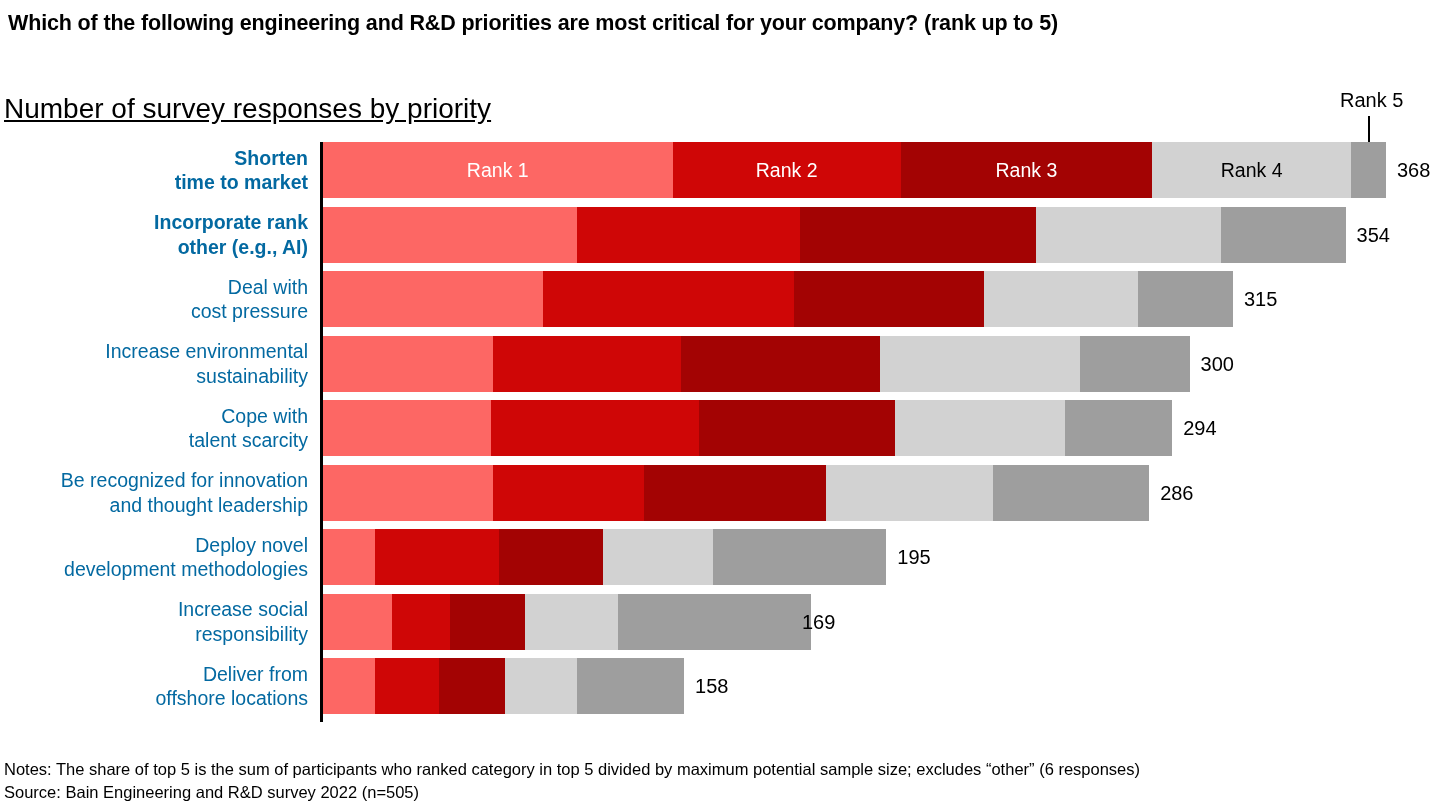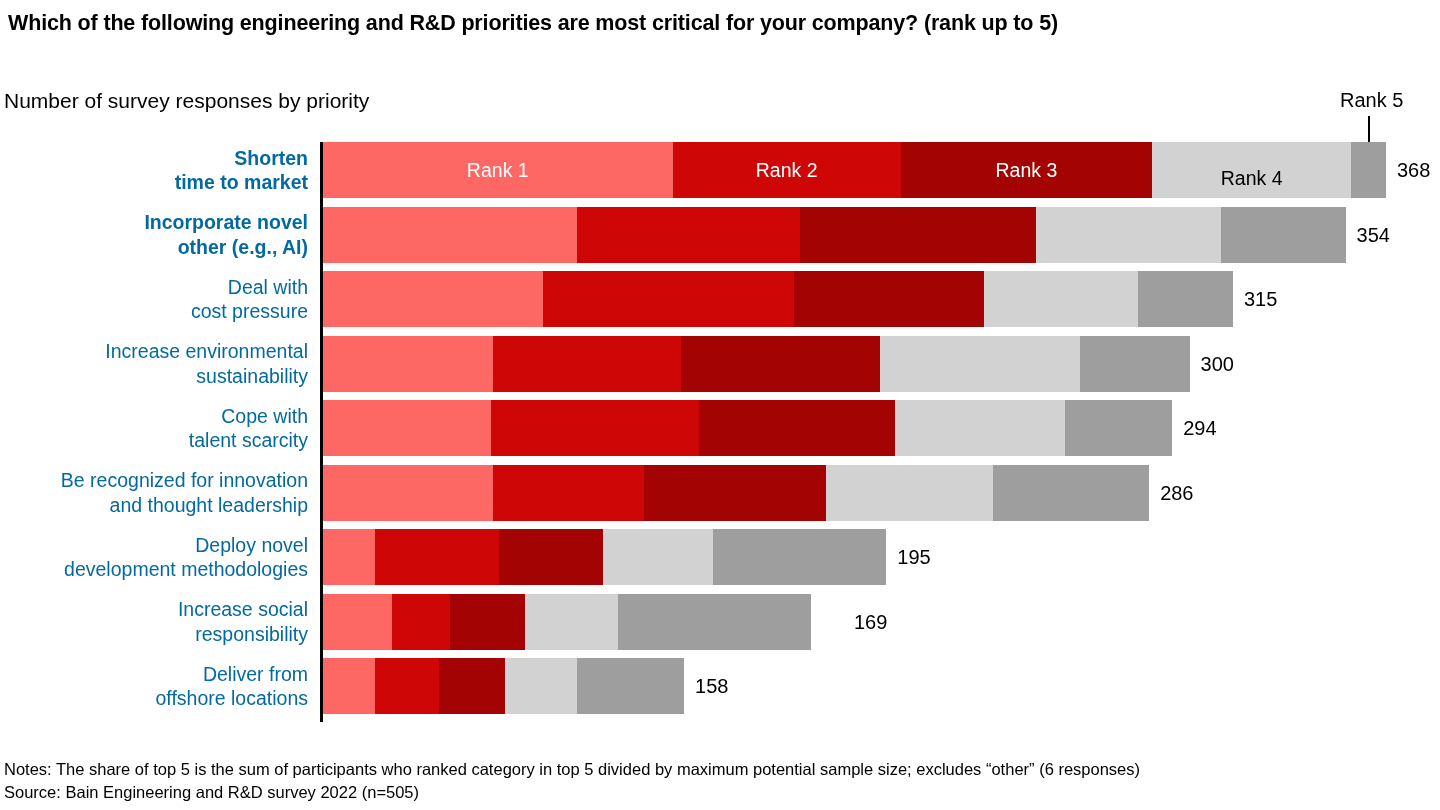--- a/index.html
+++ b/index.html
@@ -26,24 +26,25 @@
     font-size: 21.5px;
     font-weight: bold;
     letter-spacing: -0.15px;
     line-height: 26px;
   }
 
   
   .subtitle {
     position: absolute;
     left: 4px;
-    top: 88px;
-    font-size: 21px;
+    top: 96px;
+    font-size: 28px;
     font-weight: normal;
     line-height: 25px;
+    text-decoration: underline;
   }
 
   
   .plot {
     position: absolute;
     left: 0px;
     top: 130px;
     width: 1440px;
     height: 595px;
   }
@@ -109,21 +110,21 @@
     left: 0;
     right: 0;
     top: 50%;
     transform: translateY(-50%);
     text-align: center;
     font-size: 19.5px;
     line-height: 20px;
     font-family: "Liberation Sans", sans-serif;
   }
   .seg-label.light { color: #ffffff; }
-  .seg-label.dark  { color: #000000; margin-top: 8px; }
+  .seg-label.dark  { color: #000000; }
 
   .bar-total {
     position: absolute;
     font-size: 20px;
     line-height: 22px;
     color: #000000;
     white-space: nowrap;
   }
 
   
@@ -154,21 +155,21 @@
       <div class="row" style="top: 12px; height: 56px;">
         <div class="row-label bold" style="top: 3.5px;">
           <div>Shorten</div>
           <div>time to market</div>
         </div>
         <div class="bar" style="height: 56px;"><div class="seg" style="width: 349.519px; background: rgb(253, 103, 100);"><span class="seg-label light">Rank 1</span></div><div class="seg" style="width: 228.198px; background: rgb(207, 6, 6);"><span class="seg-label light">Rank 2</span></div><div class="seg" style="width: 251.307px; background: rgb(163, 3, 3);"><span class="seg-label light">Rank 3</span></div><div class="seg" style="width: 199.312px; background: rgb(210, 210, 210);"><span class="seg-label dark">Rank 4</span></div><div class="seg" style="width: 34.663px; background: rgb(158, 158, 158);"></div></div>
         <div class="bar-total" style="left: 1397px; top: 17px;">368</div>
       </div>
       <div class="row" style="top: 76.5px; height: 56px;">
         <div class="row-label bold" style="top: 3.5px;">
-          <div>Incorporate novel</div>
+          <div>Incorporate rank</div>
           <div>other (e.g., AI)</div>
         </div>
         <div class="bar" style="height: 56px;"><div class="seg" style="width: 254.196px; background: rgb(253, 103, 100);"></div><div class="seg" style="width: 222.421px; background: rgb(207, 6, 6);"></div><div class="seg" style="width: 236.864px; background: rgb(163, 3, 3);"></div><div class="seg" style="width: 184.87px; background: rgb(210, 210, 210);"></div><div class="seg" style="width: 124.209px; background: rgb(158, 158, 158);"></div></div>
         <div class="bar-total" style="left: 1356.56px; top: 17px;">354</div>
       </div>
       <div class="row" style="top: 141px; height: 56px;">
         <div class="row-label" style="top: 3.5px;">
           <div>Deal with</div>
           <div>cost pressure</div>
         </div>
@@ -206,21 +207,21 @@
         </div>
         <div class="bar" style="height: 56px;"><div class="seg" style="width: 51.9946px; background: rgb(253, 103, 100);"></div><div class="seg" style="width: 124.209px; background: rgb(207, 6, 6);"></div><div class="seg" style="width: 103.989px; background: rgb(163, 3, 3);"></div><div class="seg" style="width: 109.766px; background: rgb(210, 210, 210);"></div><div class="seg" style="width: 173.315px; background: rgb(158, 158, 158);"></div></div>
         <div class="bar-total" style="left: 897.274px; top: 17px;">195</div>
       </div>
       <div class="row" style="top: 463.5px; height: 56px;">
         <div class="row-label" style="top: 3.5px;">
           <div>Increase social</div>
           <div>responsibility</div>
         </div>
         <div class="bar" style="height: 56px;"><div class="seg" style="width: 69.3261px; background: rgb(253, 103, 100);"></div><div class="seg" style="width: 57.7717px; background: rgb(207, 6, 6);"></div><div class="seg" style="width: 75.1033px; background: rgb(163, 3, 3);"></div><div class="seg" style="width: 92.4348px; background: rgb(210, 210, 210);"></div><div class="seg" style="width: 193.535px; background: rgb(158, 158, 158);"></div></div>
-        <div class="bar-total" style="left: 854px; top: 17px;">169</div>
+        <div class="bar-total" style="left: 802px; top: 17px;">169</div>
       </div>
       <div class="row" style="top: 528px; height: 56px;">
         <div class="row-label" style="top: 3.5px;">
           <div>Deliver from</div>
           <div>offshore locations</div>
         </div>
         <div class="bar" style="height: 56px;"><div class="seg" style="width: 51.9946px; background: rgb(253, 103, 100);"></div><div class="seg" style="width: 63.5489px; background: rgb(207, 6, 6);"></div><div class="seg" style="width: 66.4375px; background: rgb(163, 3, 3);"></div><div class="seg" style="width: 72.2147px; background: rgb(210, 210, 210);"></div><div class="seg" style="width: 106.878px; background: rgb(158, 158, 158);"></div></div>
         <div class="bar-total" style="left: 695.073px; top: 17px;">158</div>
       </div>
     </div>

